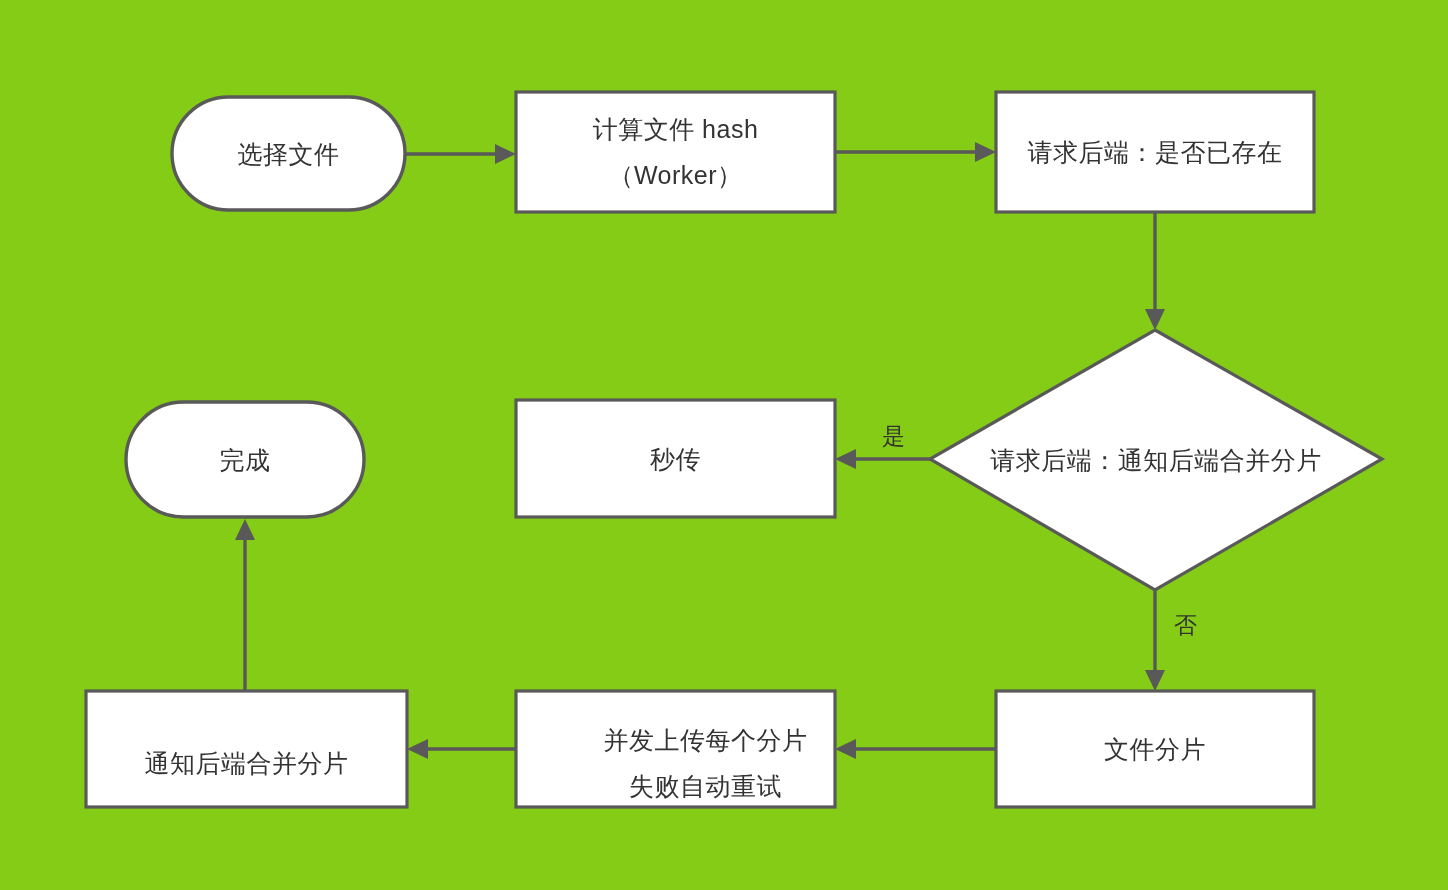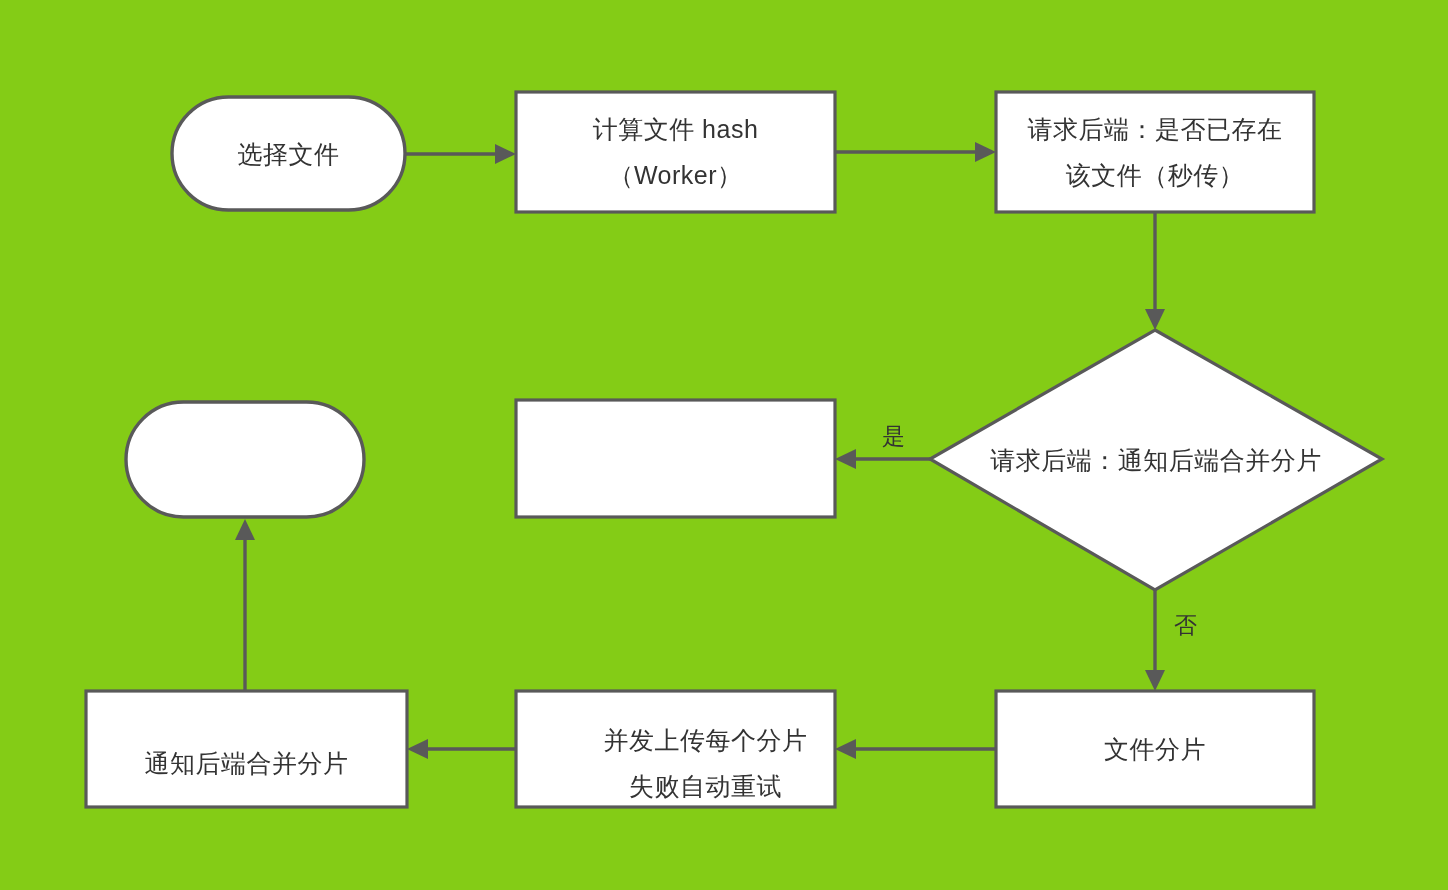--- a/index.html
+++ b/index.html
@@ -141,28 +141,33 @@
     <span class="line">选择文件</span>
   </div>
 
   <div class="node-label" style="left:516px; top:92px; width:319px; height:120px;justify-content:center;">
     <span class="line">计算文件 hash</span>
     <span class="line">（Worker）</span>
   </div>
 
   <div class="node-label" style="left:996px; top:92px; width:318px; height:120px;text-align:center;">
     <span class="line">请求后端：是否已存在</span>
-    <span class="line">该文件（秒传）</span>
   </div>
 
   <div class="node-label" style="left:930px; top:402px; width:452px; height:115px;">
     <span class="line">请求后端：通知后端合并分片</span>
   </div>
 
+  <div class="node-label" style="left:516px; top:400px; width:319px; height:117px;">
+    <span class="line">秒传</span>
+  </div>
 
+  <div class="node-label" style="left:126px; top:402px; width:238px; height:115px;">
+    <span class="line">完成</span>
+  </div>
 
   <div class="node-label" style="left:996px; top:691px; width:318px; height:116px;text-align:center;">
     <span class="line">文件分片</span>
   </div>
 
   <div class="node-label" style="left:512px; top:691px; width:319px; height:144px;padding-left:34px;">
     <span class="line">并发上传每个分片</span>
     <span class="line">失败自动重试</span>
   </div>
 

